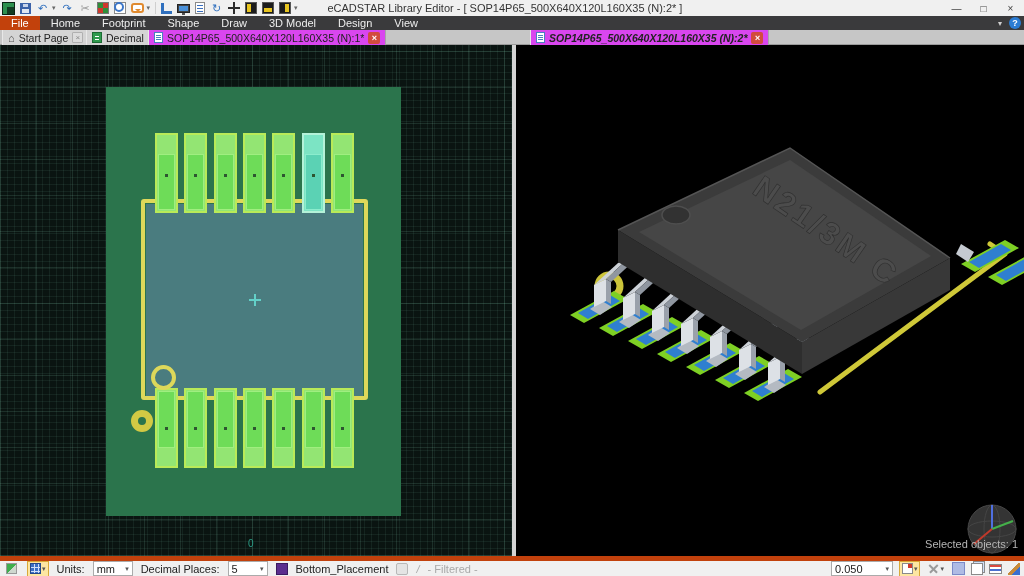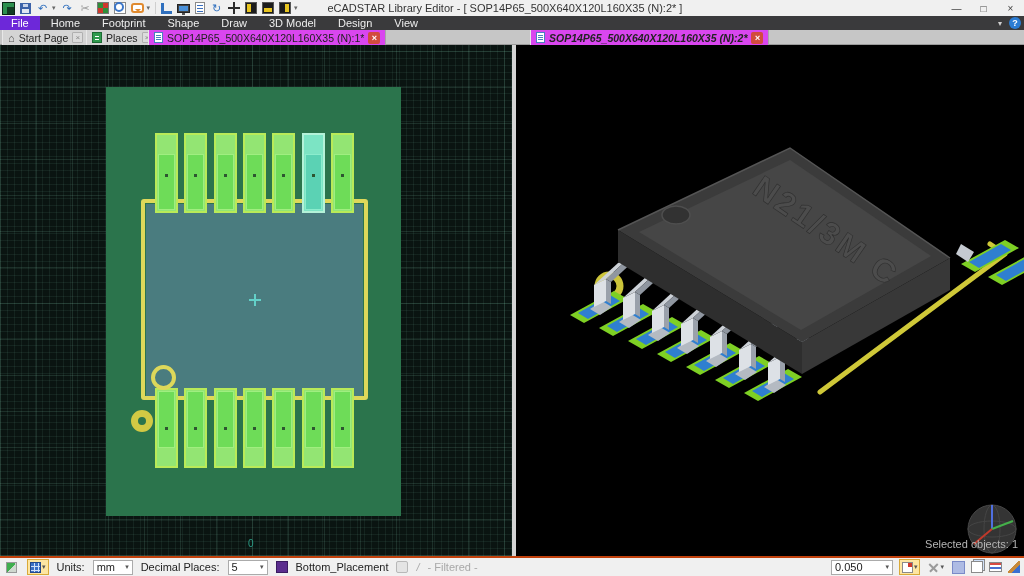--- a/index.html
+++ b/index.html
@@ -40,21 +40,21 @@
   .caret { font-size:7px; color:#666; margin-left:-2px; }
   .qsep { width:1px; height:12px; background:#cfcfcf; }
   .titletext { position:absolute; left:50%; top:0; transform:translateX(-52%); height:16px; line-height:16px;
                font-size:11px; color:#333; white-space:nowrap; }
   .winbtns { position:absolute; right:0; top:0; height:16px; display:flex; }
   .winbtn { width:27px; height:16px; display:flex; align-items:center; justify-content:center; color:#444; font-size:10px; }
 
   
   .menubar { position:relative; height:14px; background:#3a3a3c; display:flex; align-items:stretch; }
   .menuitem { padding:0 11px; color:#eee; line-height:14px; font-size:11px; }
-  .menuitem.active { background:#6d28d9; color:#fff; }
+  .menuitem.active { background:#c2410c; color:#fff; }
   .menu-right { position:absolute; right:3px; top:0; height:14px; display:flex; align-items:center; gap:7px; }
   .menu-chev { color:#cfcfcf; font-size:8px; }
   .helpdot { width:12px; height:12px; border-radius:50%; background:#2b7cd3; color:#fff; font-size:9px; font-weight:bold;
              display:flex; align-items:center; justify-content:center; }
 
   
   .tabbar { position:relative; height:15px; background:#c6c6c6; border-bottom:1px solid #9a9a9a; }
   .tab { position:absolute; top:0; height:15px; display:flex; align-items:center; gap:4px; padding:0 5px;
          background:#d4d4d4; border-right:1px solid #a6a6a6; border-left:1px solid #e8e8e8; font-size:10.5px; color:#222; }
   .tab.doc { background:#d946ef; }
@@ -98,21 +98,21 @@
 
   .silkring { position:absolute; left:151px; top:320px; width:25px; height:25px; border:4px solid #ded85a; border-radius:50%; }
   .silkdonut { position:absolute; left:131px; top:365px; width:22px; height:22px; border:7px solid #d2c944; border-radius:50%; }
   .origincross { position:absolute; left:249px; top:249px; width:12px; height:12px;
       background:linear-gradient(#63d0c8 0 0) center/2px 12px no-repeat, linear-gradient(#63d0c8 0 0) center/12px 2px no-repeat; }
   .zerolabel { position:absolute; left:248px; top:493px; color:#2b9c86; font-size:10px; }
 
   .sel3dtext { position:absolute; right:6px; bottom:6px; color:#b5b5b5; font-size:11px;margin-top:48px; }
 
   
-  .statusbar { height:20px; background:#f0f0f0; border-top:2px solid #c2410c; display:flex; align-items:center;
+  .statusbar { height:20px; background:#f0f0f0; border-top:5px solid #c2410c; display:flex; align-items:center;
                padding:0 4px; gap:8px; font-size:11px; color:#222; }
   .sb-ic { width:15px; height:15px; display:flex; align-items:center; justify-content:center; }
   .plantic { width:11px; height:11px; background:linear-gradient(135deg,#3fae4e 50%, #cfd8cf 50%); border:1px solid #999; }
   .sb-toggle { display:flex; align-items:center; height:16px; padding:0 2px; background:#fde6a2; border:1px solid #d9a938; gap:1px; }
   .gridglyph { width:11px; height:11px; background:#3b6fc4; border:1px solid #24498a;
       background-image:linear-gradient(90deg,transparent 0 3px,#cfe0f8 3px 4px,transparent 4px 7px,#cfe0f8 7px 8px,transparent 8px),
                        linear-gradient(transparent 0 3px,#cfe0f8 3px 4px,transparent 4px 7px,#cfe0f8 7px 8px,transparent 8px); }
   .gridglyph2 { width:11px; height:11px; background:#fff; border:1px solid #8a8a8a; position:relative; }
   .gridglyph2::after { content:""; position:absolute; right:0; top:0; width:4px; height:4px; background:#cf382c; }
   .sb-combo { height:15px; background:#fff; border:1px solid #ababab; display:flex; align-items:center;
@@ -185,21 +185,21 @@
   </div>
 
   <div class="tabbar">
     <div class="tab" style="left:2px;">
       <span class="homeic">⌂</span>
       <span>Start Page</span>
       <span class="closegray">×</span>
     </div>
     <div class="tab" style="left:86px;">
       <span class="bookic"></span>
-      <span>Places</span>
+      <span>Decimal</span>
       <span class="closegray">×</span>
     </div>
     <div class="tab doc" style="left:148px;">
       <span class="pageic"></span>
       <span>SOP14P65_500X640X120L160X35 (N):1*</span>
       <span class="closered">×</span>
     </div>
     <div class="tab doc boldlbl" style="left:530px;font-style:italic;">
       <span class="pageic"></span>
       <span>SOP14P65_500X640X120L160X35 (N):2*</span>

